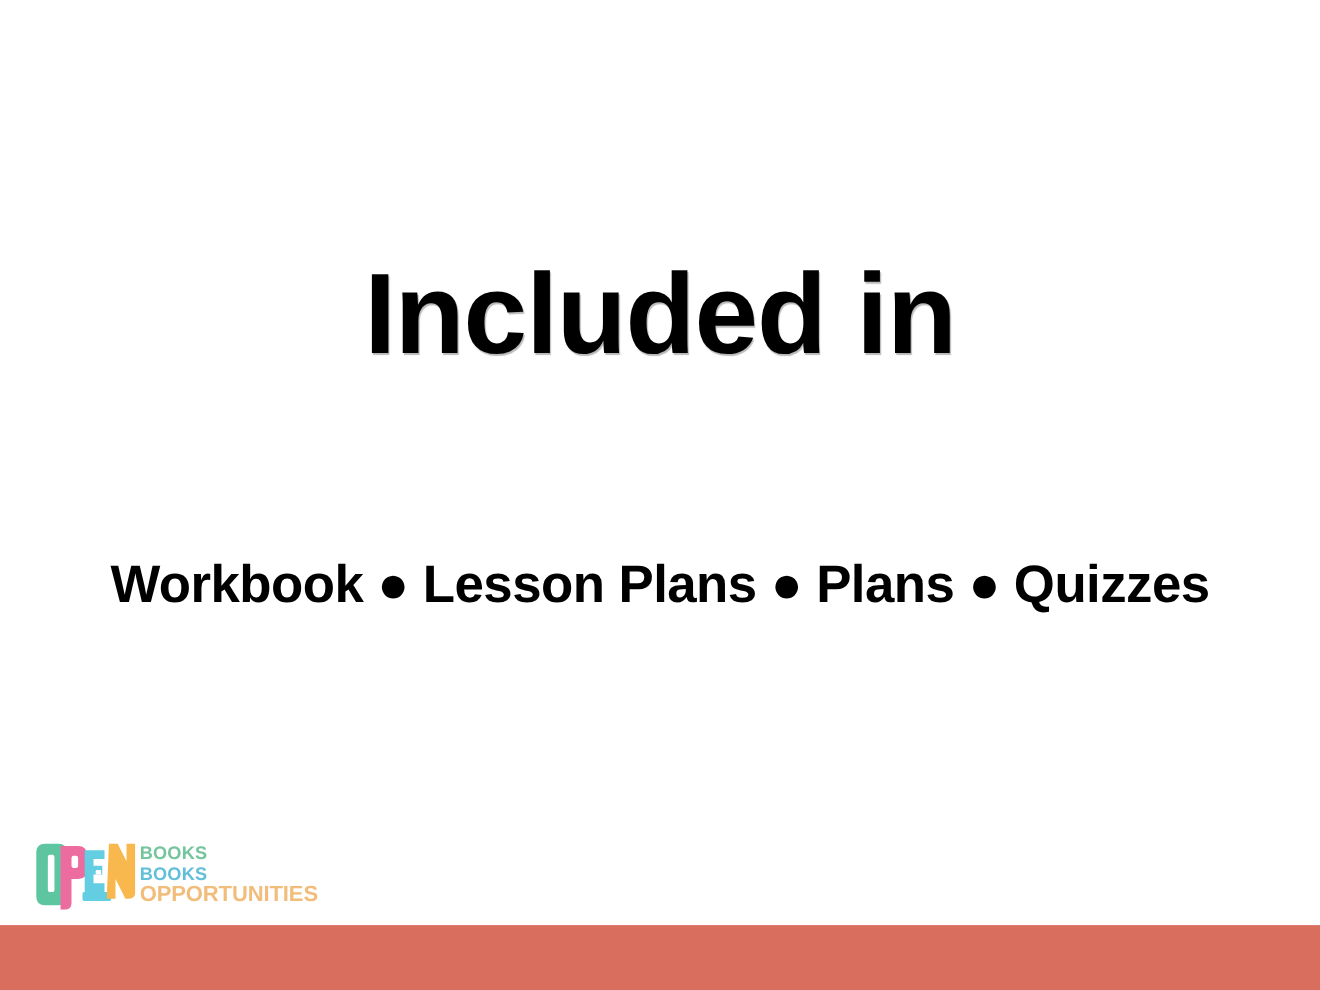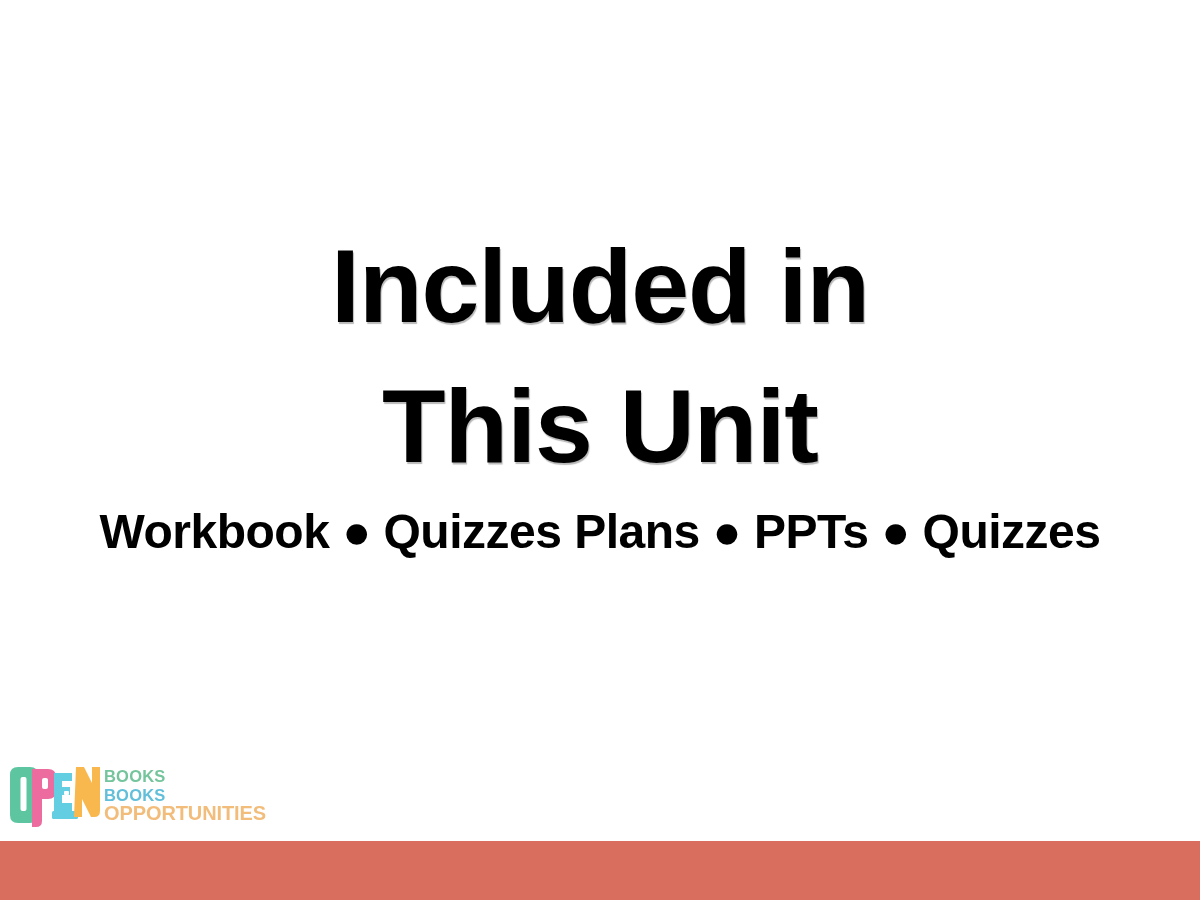--- a/index.html
+++ b/index.html
@@ -49,21 +49,21 @@
     font-size: 48px;
     line-height: 58px;
     color: #000000;
     letter-spacing: -0.5px;
     white-space: nowrap;
   }
 
   
   .logo {
     position: absolute;
-    left: 8px;
+    left: 31px;
     top: 765px;
     width: 230px;
     height: 64px;
   }
   .logo-mark {
     position: absolute;
     left: 0;
     top: 0;
     width: 92px;
     height: 62px;
@@ -96,24 +96,23 @@
     background: #D96D5E;
   }
 </style>
 </head>
 <body>
 
 <div class="slide">
 
   <div class="title-block">
     <div class="title-line">Included in</div>
-    <div class="title-line">This Unit</div>
   </div>
 
-  <div class="subtitle">Workbook ● Quizzes Plans ● PPTs ● Quizzes</div>
+  <div class="subtitle">Workbook ● Lesson Plans ● Plans ● Quizzes</div>
 
   <div class="logo">
 
     <div class="logo-mark">
       <svg width="92" height="62" viewBox="0 0 92 62" xmlns="http://www.w3.org/2000/svg">
 
         <path d="M2 10 q0-8 8-8 h12 q8 0 8 8 v40 q0 8 -8 8 h-12 q-8 0 -8 -8 z" fill="#5EC5A1"></path>
         <rect x="12.5" y="12" width="6" height="34" rx="2" fill="#FFFFFF"></rect>
 
         <path d="M24 4 h16 q8 0 8 8 v14 q0 8 -8 8 h-6 v22 q0 6 -6 6 h-4 z" fill="#EC6CA0"></path>

